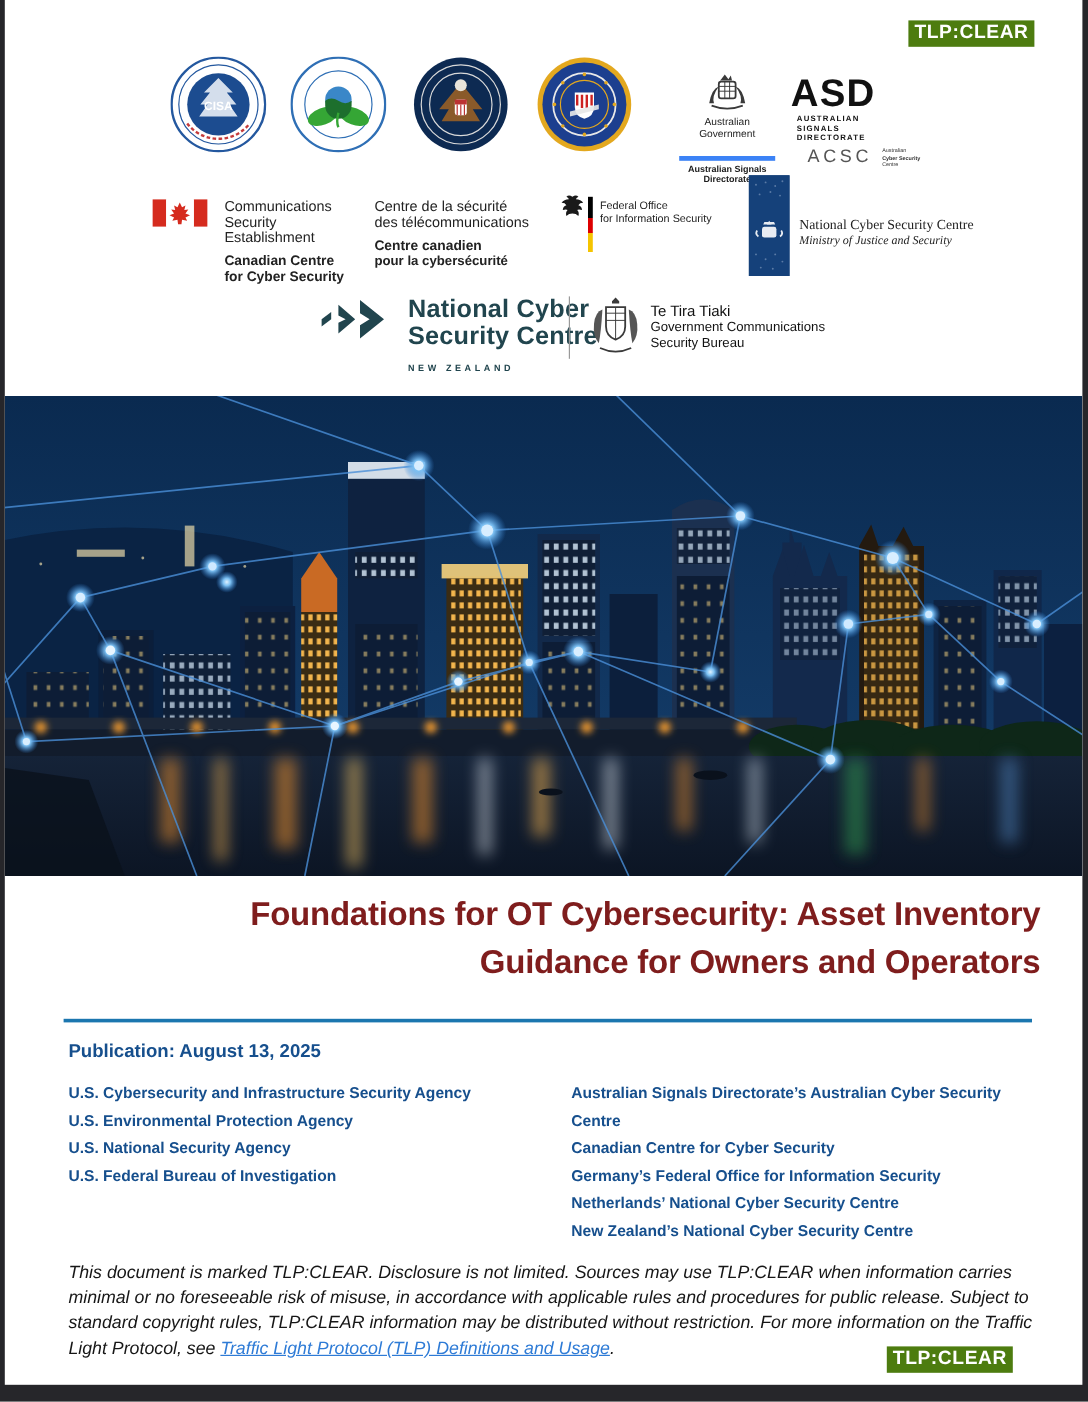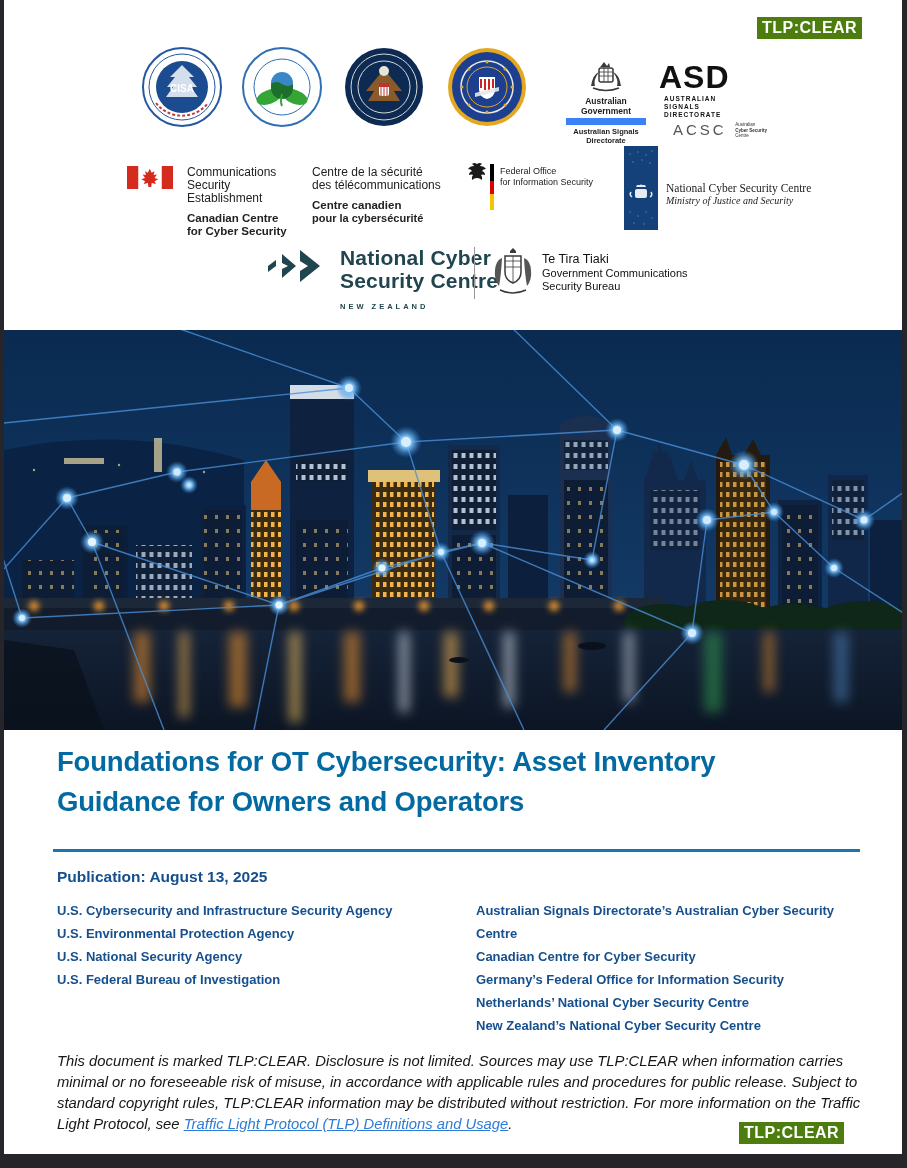--- a/index.html
+++ b/index.html
@@ -19,21 +19,21 @@
   .tlp-badge{
     background:#4d7c0f;color:#fff;font-weight:bold;
     font-size:16px;letter-spacing:.5px;padding:2px 5px;line-height:1.1;
   }
   .tlp-top{left:753px;top:17px;}
   .tlp-bottom{left:735px;top:1122px;}
 
   
   .seal{width:80px;height:80px;}
   .aus-gov-block{left:562px;top:60px;width:80px;text-align:center;color:#1c1c1c;}
-  .aus-gov-block .l1{font-size:8.5px;font-weight:bold;border-bottom:7px solid #3b82f6;padding-bottom:2px;margin-top:2px;}
+  .aus-gov-block .l1{font-size:8.5px;font-weight:normal;border-bottom:4px solid #3b82f6;padding-bottom:14px;margin-top:2px;}
   .aus-gov-block .l2{font-size:7.5px;font-weight:bold;margin-top:2px;}
   .asd-block{left:655px;top:62px;width:125px;color:#111;}
   .asd-word{font-size:32px;font-weight:900;letter-spacing:1px;line-height:30px;display:inline-block;}
   .asd-sub{display:inline-block;vertical-align:top;font-size:6.5px;font-weight:bold;letter-spacing:1px;line-height:8px;margin-left:5px;margin-top:3px;}
   .acsc-line{margin-top:2px;margin-left:14px;}
   .acsc-word{font-size:15px;letter-spacing:3px;color:#555;display:inline-block;font-weight:400;}
   .acsc-sub{display:inline-block;vertical-align:top;font-size:4.5px;line-height:5.5px;color:#333;margin-left:4px;margin-top:1px;}
   .acsc-sub b{font-size:4.5px;}
 
   .can-flag{left:123px;top:166px;}
@@ -58,22 +58,22 @@
   .nz-divider{left:470px;top:247px;width:1px;height:52px;background:#999;}
   .nz-arms{left:486px;top:246px;}
   .gcsb-text{left:538px;top:252px;color:#111;}
   .gcsb-l1{font-size:12.5px;font-weight:normal;line-height:15px;}
   .gcsb-l2{font-size:11px;line-height:13px;}
 
   
   .hero{left:0;top:330px;width:898px;height:400px;overflow:hidden;}
 
   
-  .doc-title{left:53px;top:742px;width:810px;color:#0369a1;font-weight:800;
-    font-size:27.5px;line-height:40px;letter-spacing:-.2px;}
+  .doc-title{left:53px;top:742px;width:810px;color:#7f1d1d;font-weight:800;
+    font-size:27.5px;line-height:40px;letter-spacing:-.2px;text-align:right;}
   .rule{left:49px;top:849px;width:807px;height:3px;background:#1b76af;}
   .pub{left:53px;top:868px;color:#164f8d;font-weight:bold;font-size:15.5px;}
   .col{color:#164f8d;font-weight:bold;font-size:13px;line-height:23px;}
   .col-left{left:53px;top:899px;width:400px;}
   .col-right{left:472px;top:899px;width:380px;}
   .disclaimer{left:53px;top:1051px;width:812px;font-style:italic;font-size:14.8px;
     line-height:21px;color:#161616;}
   .disclaimer a{color:#2e7bd6;text-decoration:underline;}
 </style>
 </head>

